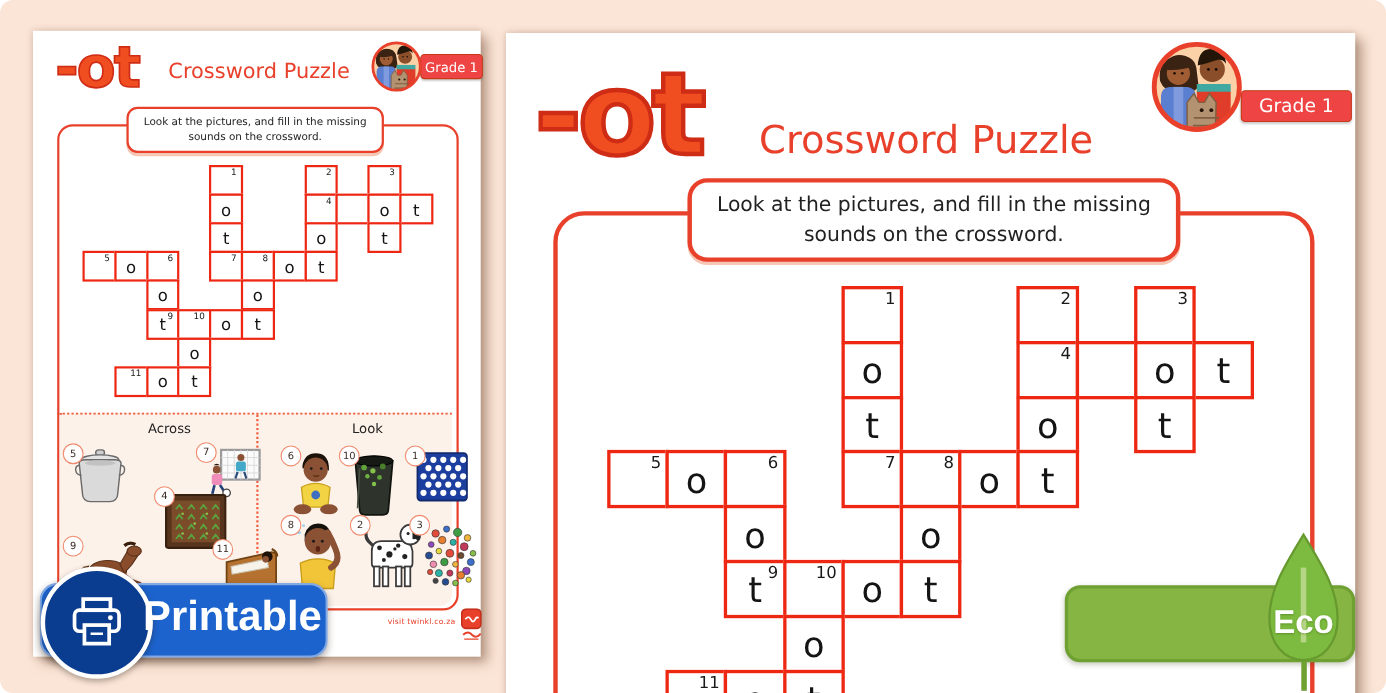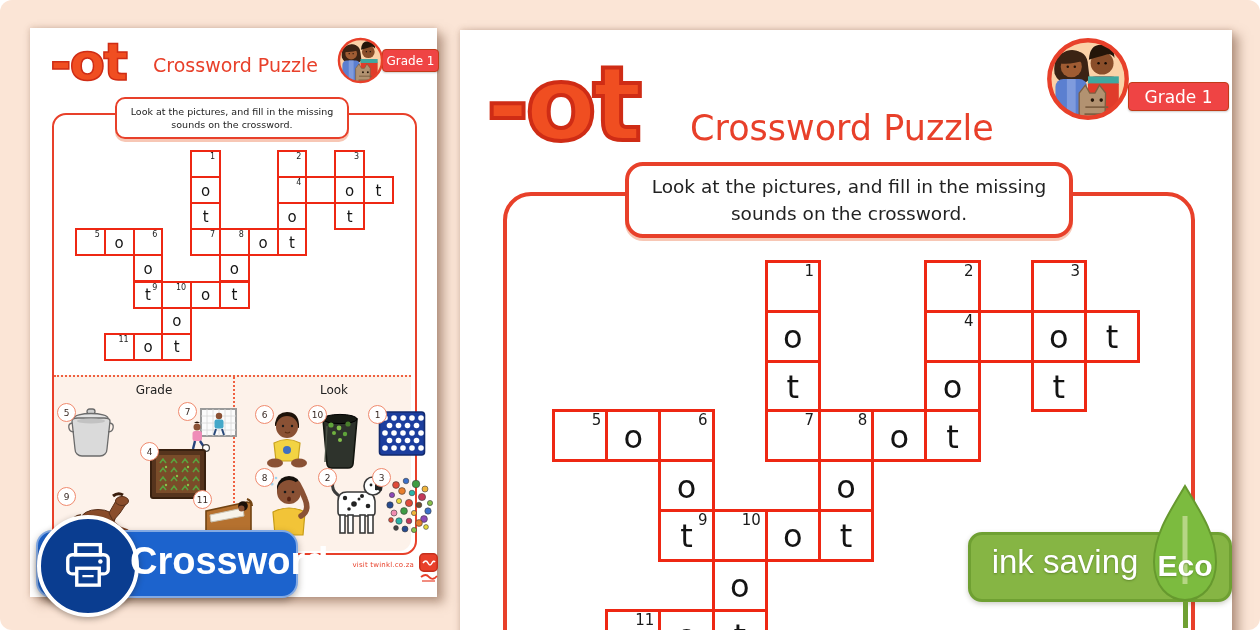--- a/index.html
+++ b/index.html
@@ -121,21 +121,21 @@
       </div>
 
     <div class="secbox secbox-l"></div>
     <div class="instr instr-l">
       <span>Look at the pictures, and fill in the missing</span>
       <span>sounds on the crossword.</span>
     </div>
 
     <div class="clues-area">
       <div class="clues-divider"></div>
-      <div class="clabel clabel-across">Grade</div>
+      <div class="clabel clabel-across">Across</div>
       <div class="clabel clabel-down">Look</div>
     </div>
 
     <div class="footer-url">visit twinkl.co.za</div>
     <div class="footer-logo"><svg width="19" height="30" viewBox="0 0 19 30">
   <rect x="0.75" y="0.75" width="17.5" height="17.5" rx="4" fill="#e8402a" stroke="#c52f1b" stroke-width="1.5"></rect>
   <path d="M4,10 q3,-4 5,0 q2,4 4,0 q1.5,-3 3,-1" stroke="#fff" stroke-width="1.6" fill="none"></path>
   <path d="M2,24 q5,-4 8,0 q4,4 8,-1" stroke="#e8402a" stroke-width="1.8" fill="none"></path>
   <path d="M3,28 h13" stroke="#e8402a" stroke-width="1.2"></path>
         </svg></div>
@@ -562,24 +562,23 @@
   <div id="printable"></div>
   <div id="printable-circle">
     <svg width="54" height="54" viewBox="0 0 48 48" fill="none" stroke="#fff" stroke-width="3">
       <rect x="13" y="5" width="22" height="9"></rect>
       <rect x="6" y="14" width="36" height="17" rx="4"></rect>
       <circle cx="35" cy="20" r="2" fill="#fff" stroke="none"></circle>
       <rect x="14" y="26" width="20" height="15" fill="#0a3d90"></rect>
       <line x1="19" y1="33" x2="29" y2="33" stroke-width="2"></line>
     </svg>
   </div>
-  <div id="printable-label">Crossword</div>
+  <div id="printable-label">Printable</div>
 
   <div id="eco"></div>
-  <div id="eco-label">ink saving</div>
   <div id="eco-stem"></div>
   <div id="eco-leaf">
     <svg width="70" height="120" viewBox="0 0 70 120">
       <path d="M35,2 C18,30 4,52 4,78 C4,102 18,116 35,116 C52,116 66,102 66,78 C66,52 52,30 35,2 Z" fill="#7cbb3f" stroke="#66992e" stroke-width="2"></path>
       <rect x="32.5" y="32" width="5" height="68" fill="#bcd98d" opacity="0.9"></rect>
     </svg>
   </div>
   <div id="eco-eco">Eco</div>
 </div>
 

